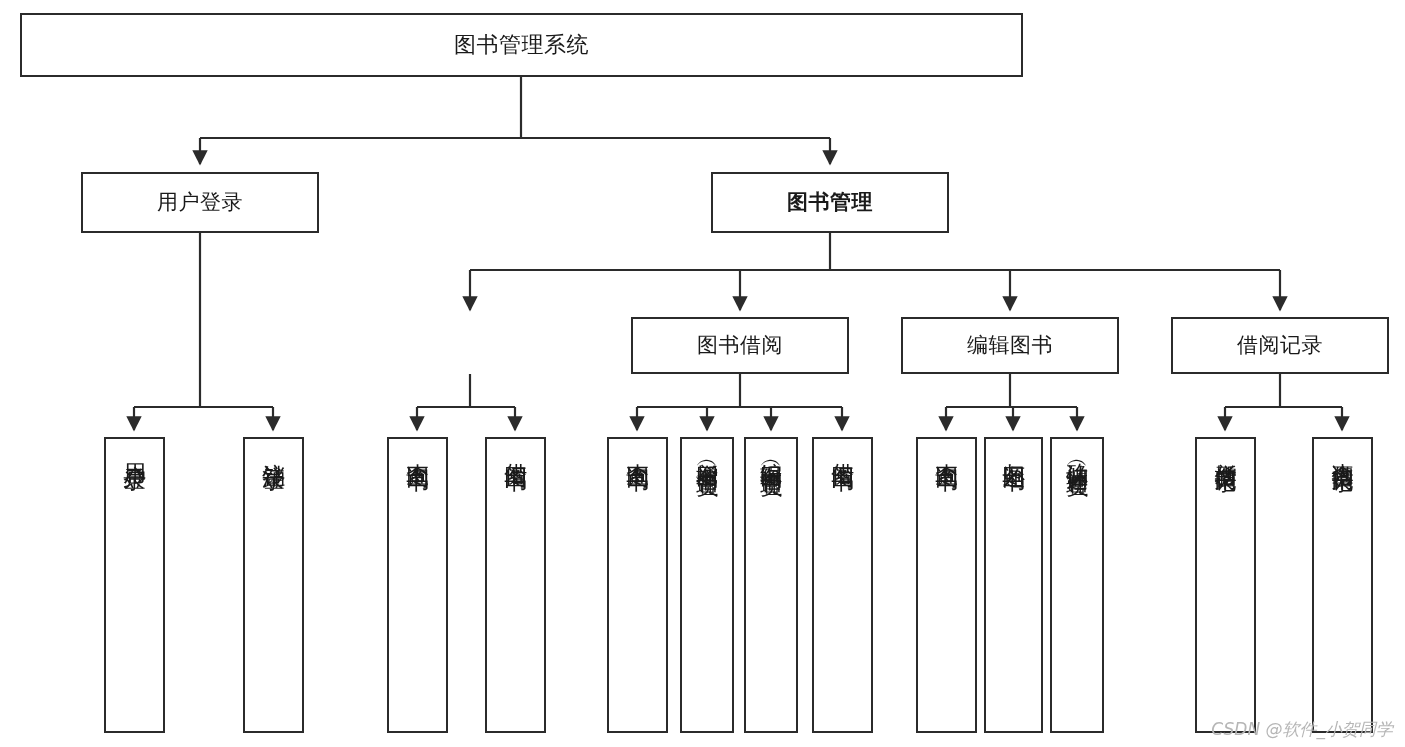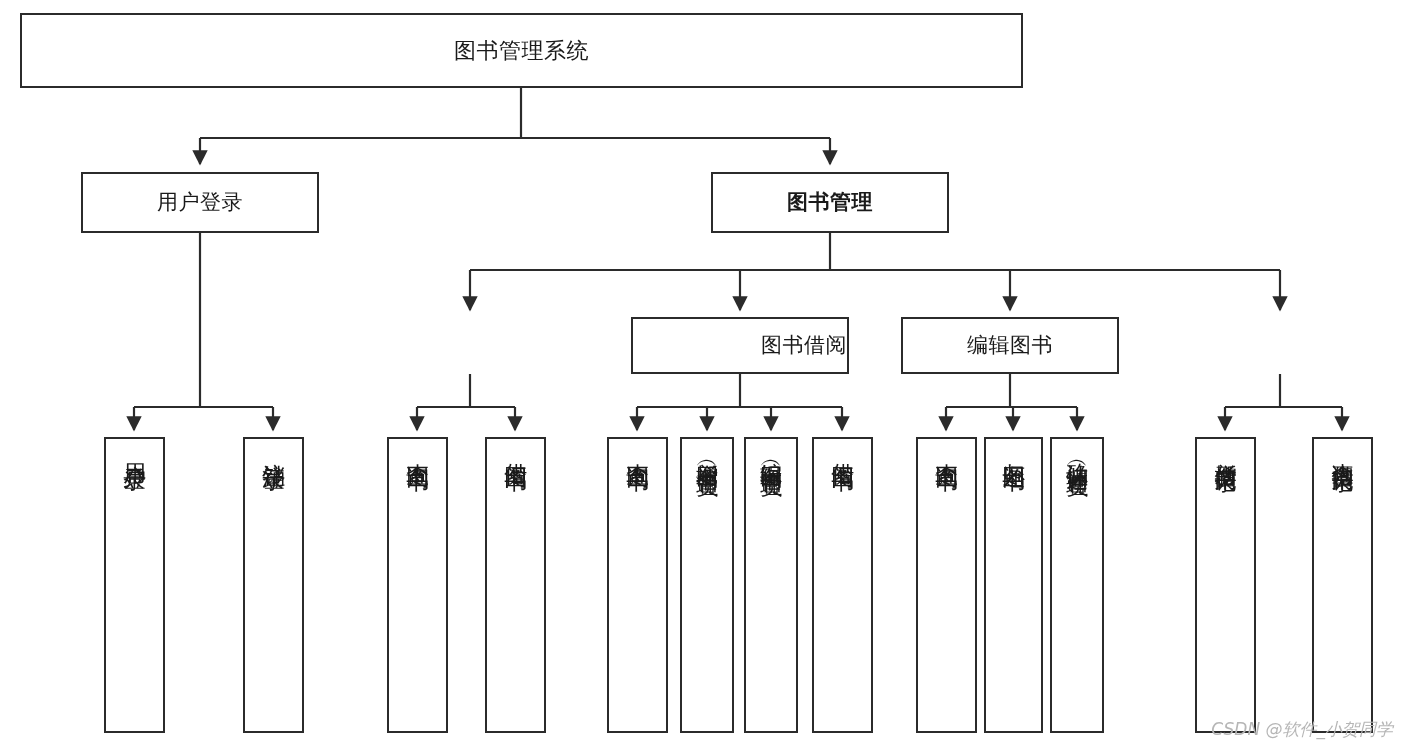--- a/index.html
+++ b/index.html
@@ -122,36 +122,39 @@
       <path d="M 1013 407 L 1013 430" marker-end="url(#arrow)"></path>
       <path d="M 1077 407 L 1077 430" marker-end="url(#arrow)"></path>
 
       <path d="M 1280 374 L 1280 407"></path>
       <path d="M 1225 407 L 1342 407"></path>
       <path d="M 1225 407 L 1225 430" marker-end="url(#arrow)"></path>
       <path d="M 1342 407 L 1342 430" marker-end="url(#arrow)"></path>
     </g>
   </svg>
 
-  <div class="node horiz" id="root-node" style="left: 20px; top: 13px; width: 1003px; height: 75px;">
+  <div class="node horiz" id="root-node" style="left: 20px; top: 13px; width: 1003px; height: 64px;">
     <span class="label">图书管理系统</span>
   </div>
 
   <div class="node horiz" id="l2-0" style="left: 81px; top: 172px; width: 238px; height: 61px;">
     <span class="label">用户登录</span>
   </div>
   <div class="node horiz" id="l2-1" style="left: 711px; top: 172px; width: 238px; height: 61px; font-weight: bold;">
     <span class="label">图书管理</span>
   </div>
 
-  <div class="node horiz" id="l3-1" style="left: 631px; top: 317px; width: 218px; height: 57px; justify-content: flex-end;">
+  <div class="node horiz" id="l3-1" style="left: 631px; top: 317px; width: 218px; height: 57px;">
     <span class="label">图书借阅</span>
   </div>
   <div class="node horiz" id="l3-2" style="left: 901px; top: 317px; width: 218px; height: 57px;">
     <span class="label">编辑图书</span>
+  </div>
+  <div class="node horiz" id="l3-3" style="left: 1171px; top: 317px; width: 218px; height: 57px;">
+    <span class="label">借阅记录</span>
   </div>
 
   <div class="node vert" id="lf-0" style="left: 104px; top: 437px; width: 61px; height: 296px;">
     <span class="label">用户登录</span>
   </div>
   <div class="node vert" id="lf-1" style="left: 243px; top: 437px; width: 61px; height: 296px;">
     <span class="label">注销登录</span>
   </div>
   <div class="node vert" id="lf-2" style="left: 387px; top: 437px; width: 61px; height: 296px;">
     <span class="label">查询图书</span>

